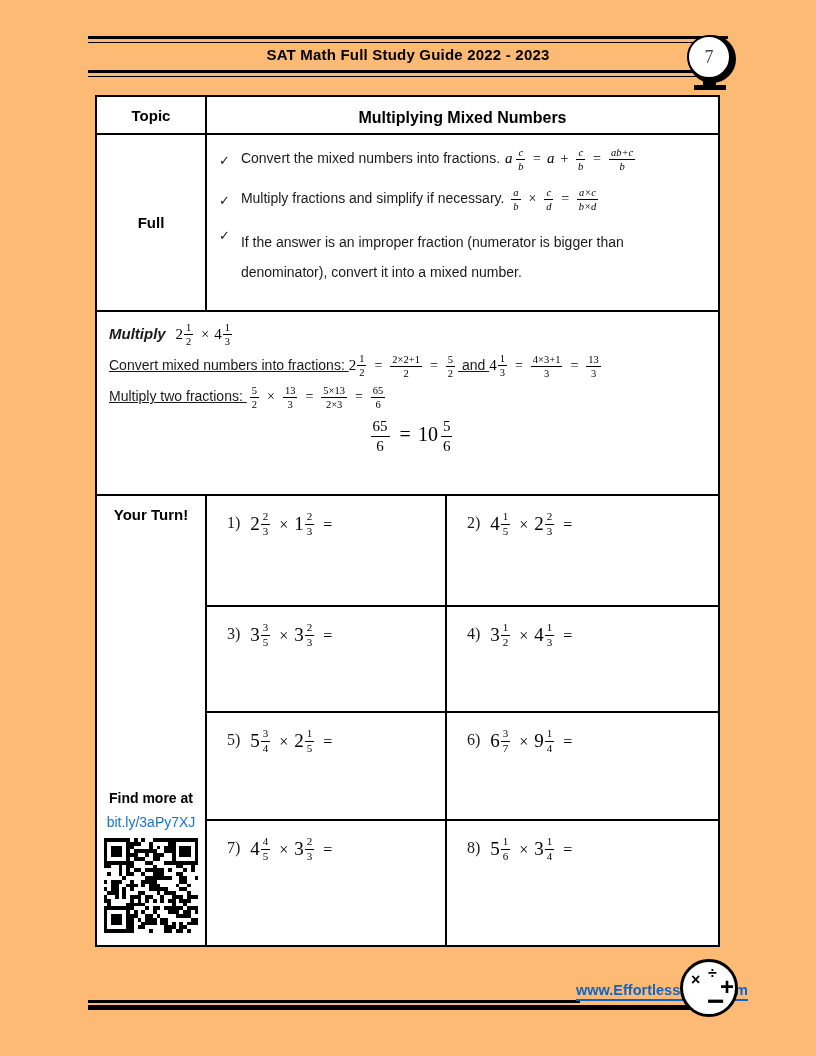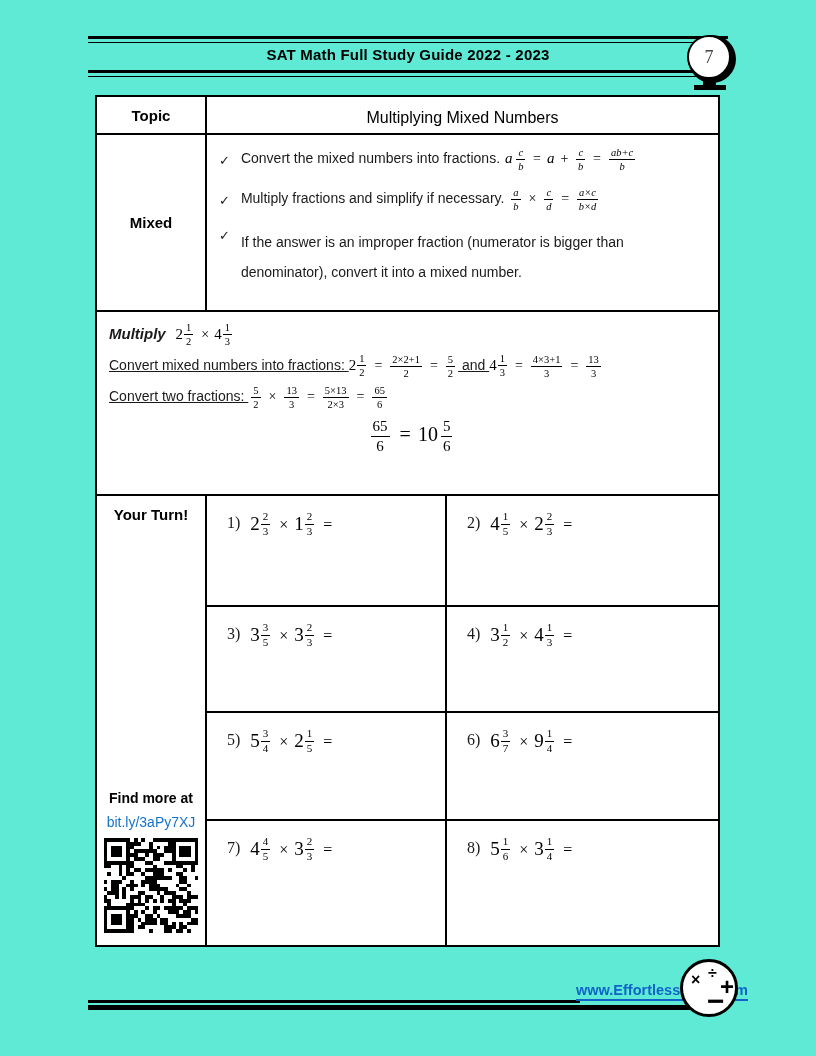--- a/index.html
+++ b/index.html
@@ -1,19 +1,19 @@
 <!DOCTYPE html>
 <html><head>
 <meta charset="utf-8">
 <style>
   * { margin:0; padding:0; box-sizing:border-box; }
   html,body { background:#fff; }
   #page {
     position:relative; width:816px; height:1056px; margin:0 auto;
-    background:#5eead4; overflow:hidden; color:#000;
+    background:#fdba74; overflow:hidden; color:#000;
     font-family:"Liberation Sans", sans-serif;
   }
   .hline { position:absolute; left:88px; width:640px; background:#000; }
 
   
   .header-title {
     position:absolute; left:88px; top:46px; width:640px; text-align:center;
     font-size:15px; font-weight:bold; letter-spacing:.2px;
   }
   .page-badge {
@@ -35,21 +35,21 @@
   .trow:last-child { border-bottom:none; flex:1; }
   .lab-col {
     width:110px; border-right:2px solid #000; flex-shrink:0;
     display:flex; align-items:center; justify-content:center;
     font-weight:bold; font-size:15px;
   }
   .content-col { flex:1; min-width:0; }
 
   .row-topic { height:38px; }
   .row-topic .content-col { display:flex; align-items:center; justify-content:center;
-    font-size:16px; font-weight:normal;margin-top:6px; }
+    font-size:16px; font-weight:bold;margin-top:6px; }
 
   .row-notes { height:177px; }
   .row-notes .content-col { padding:12px 6px 0 12px; }
   .note-item { display:flex; gap:11px; margin-bottom:15px; font-size:14px; color:#1a1a1a; align-items:center; }
   .note-item.wraps { align-items:flex-start; }
   .note-item.wraps .note-text { max-width:455px; line-height:2.15; }
   .check { font-size:13px; flex-shrink:0; padding-top:1px; }
 
   .row-example { height:184px; }
   .row-example .content-col { padding:10px 4px 0 12px; }
@@ -131,21 +131,21 @@
   <div class="badge-base"></div>
 
   <div class="sheet">
 
     <div class="trow row-topic">
       <div class="lab-col">Topic</div>
       <div class="content-col">Multiplying Mixed Numbers</div>
     </div>
 
     <div class="trow row-notes">
-      <div class="lab-col">Mixed</div>
+      <div class="lab-col">Full</div>
       <div class="content-col">
         <div class="note-item">
           <span class="check">✓</span>
           <span class="note-text"><span>Convert the mixed numbers into fractions.</span>
             <span class="math math-sm"><span class="mvar">a</span><span class="frac it">
                   <span class="fn">c</span>
                   <span class="fd">b</span>
                 </span><span class="mop">=</span><span class="mvar">a</span><span class="mop">+</span><span class="frac it">
                   <span class="fn">c</span>
                   <span class="fd">b</span>
@@ -213,21 +213,21 @@
                 <span class="fn">1</span>
                 <span class="fd">3</span>
               </span>
             </span><span class="mop">=</span><span class="frac">
               <span class="fn">4×3+1</span>
               <span class="fd">3</span>
             </span><span class="mop">=</span><span class="frac">
               <span class="fn">13</span>
               <span class="fd">3</span>
             </span></div>
-        <div class="ex-line math math-sm"><span class="mtext">Convert two fractions: </span><span class="frac">
+        <div class="ex-line math math-sm"><span class="mtext">Multiply two fractions: </span><span class="frac">
               <span class="fn">5</span>
               <span class="fd">2</span>
             </span><span class="mop">×</span><span class="frac">
               <span class="fn">13</span>
               <span class="fd">3</span>
             </span><span class="mop">=</span><span class="frac">
               <span class="fn">5×13</span>
               <span class="fd">2×3</span>
             </span><span class="mop">=</span><span class="frac">
               <span class="fn">65</span>

